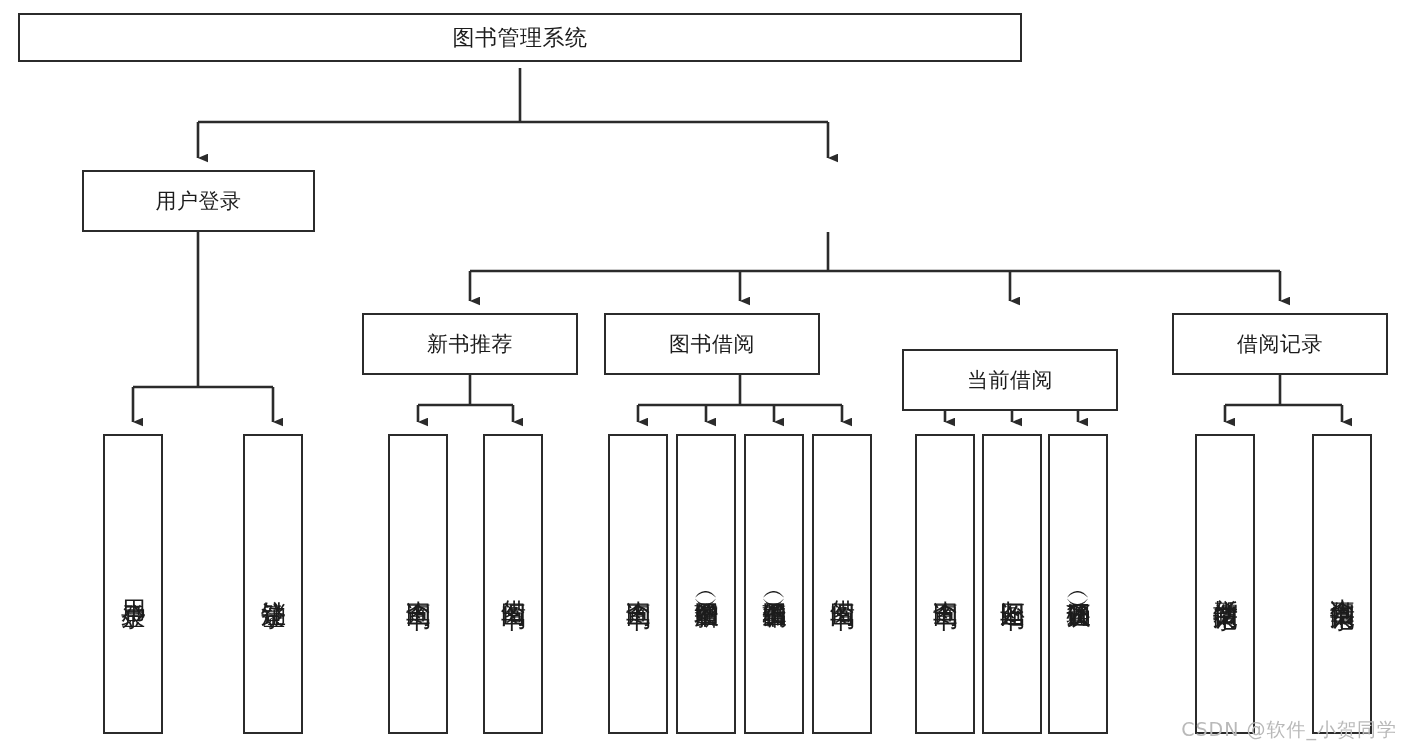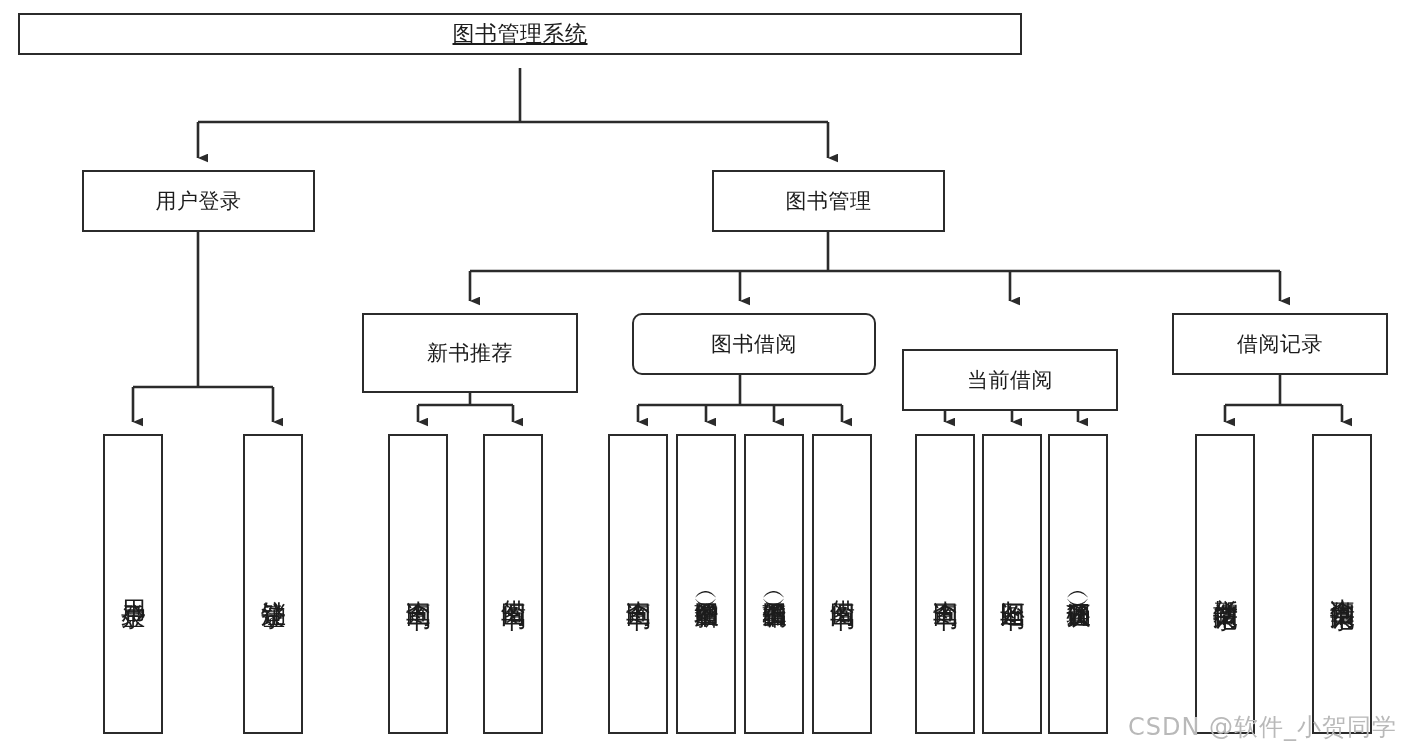--- a/index.html
+++ b/index.html
@@ -68,21 +68,21 @@
     max-height: 100%;
   }
   .node-v.compact .node-label {
     font-size: 24px;
     letter-spacing: 0px;
   }
   #watermark {
     position: absolute;
     right: 8px;
     bottom: 4px;
-    font-size: 24px;
+    font-size: 19px;
     color: #b9b9b9;
     letter-spacing: 1px;
     z-index: 5;
     white-space: nowrap;
     font-family: "DejaVu Sans", "Liberation Sans", sans-serif;
   }
 </style>
 </head>
 <body>
 
@@ -131,37 +131,34 @@
       <line x1="1012" y1="405" x2="1012" y2="422" marker-end="url(#arrowhead)"></line>
       <line x1="1078" y1="405" x2="1078" y2="422" marker-end="url(#arrowhead)"></line>
 
       <line x1="1280" y1="375" x2="1280" y2="405"></line>
       <line x1="1225" y1="405" x2="1342" y2="405"></line>
       <line x1="1225" y1="405" x2="1225" y2="422" marker-end="url(#arrowhead)"></line>
       <line x1="1342" y1="405" x2="1342" y2="422" marker-end="url(#arrowhead)"></line>
     </g>
   </svg>
 
-  <div class="node node-h node-root" style="left:18px; top:13px; width:1004px; height:42px;text-decoration:underline;">
+  <div class="node node-h node-root" style="left:18px; top:13px; width:1004px; height:49px;">
     <span class="node-label">图书管理系统</span>
   </div>
 
   <div class="node node-h" style="left:82px; top:170px; width:233px; height:62px;">
     <span class="node-label">用户登录</span>
   </div>
 
-  <div class="node node-h" style="left:712px; top:170px; width:233px; height:62px;">
-    <span class="node-label">图书管理</span>
-  </div>
-
-  <div class="node node-h" style="left:362px; top:313px; width:216px; height:80px;">
+
+  <div class="node node-h" style="left:362px; top:313px; width:216px; height:62px;">
     <span class="node-label">新书推荐</span>
   </div>
 
-  <div class="node node-h" style="left:632px; top:313px; width:244px; height:62px;border-radius:10px;">
+  <div class="node node-h" style="left:604px; top:313px; width:216px; height:62px;">
     <span class="node-label">图书借阅</span>
   </div>
 
   <div class="node node-h" style="left:902px; top:313px; width:216px; height:62px;margin-top:36px;">
     <span class="node-label">当前借阅</span>
   </div>
 
   <div class="node node-h" style="left:1172px; top:313px; width:216px; height:62px;justify-content:center;">
     <span class="node-label">借阅记录</span>
   </div>

